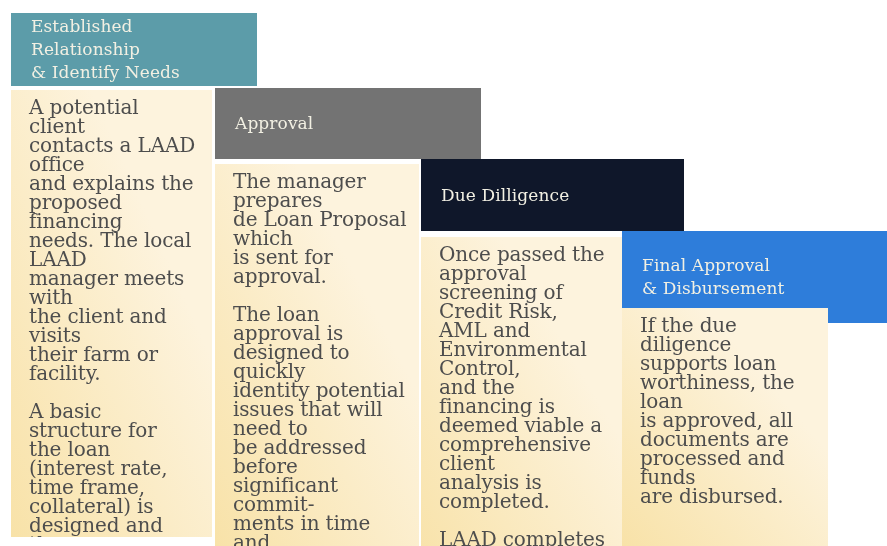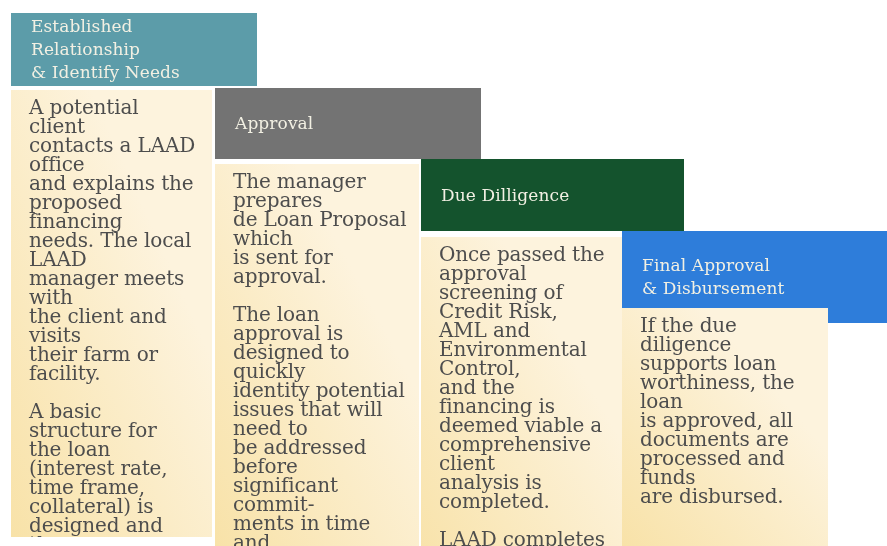--- a/index.html
+++ b/index.html
@@ -91,21 +91,21 @@
 designed to quickly
 identity potential
 issues that will need to
 be addressed before
 significant commit-
 ments in time and
 resources are made by
 both clients and LAAD.</div>
   </div>
 
-  <div class="stage-header h3" style="background-color: #14532d;">
+  <div class="stage-header h3" style="background-color: #0f172a;">
     <div class="stage-title" style="color: rgb(242, 240, 227);">Due Dilligence</div>
   </div>
   <div class="stage-body b3" style="background: linear-gradient(to right top, rgb(248, 226, 168), rgb(253, 243, 221) 70%);">
     <div class="stage-text" style="color: rgb(77, 77, 77);">Once passed the
 approval screening of
 Credit Risk, AML and
 Environmental Control,
 and the financing is
 deemed viable a
 comprehensive client

